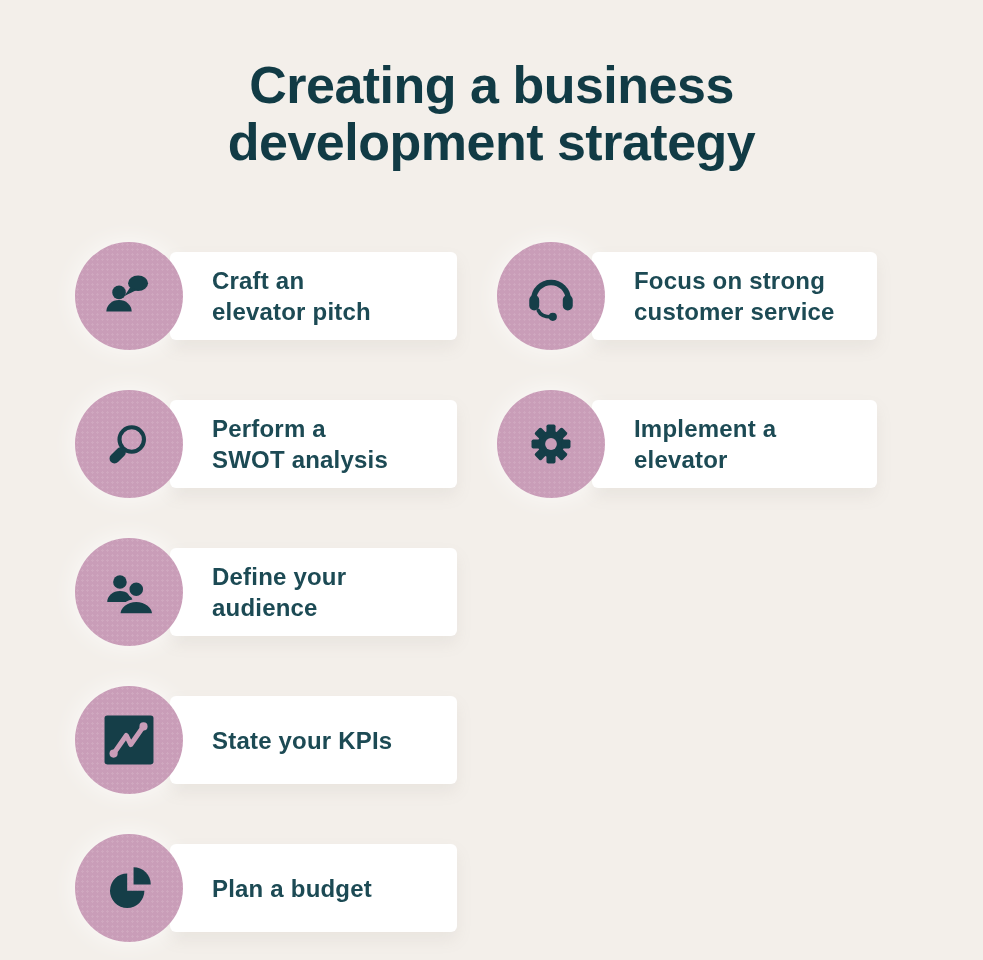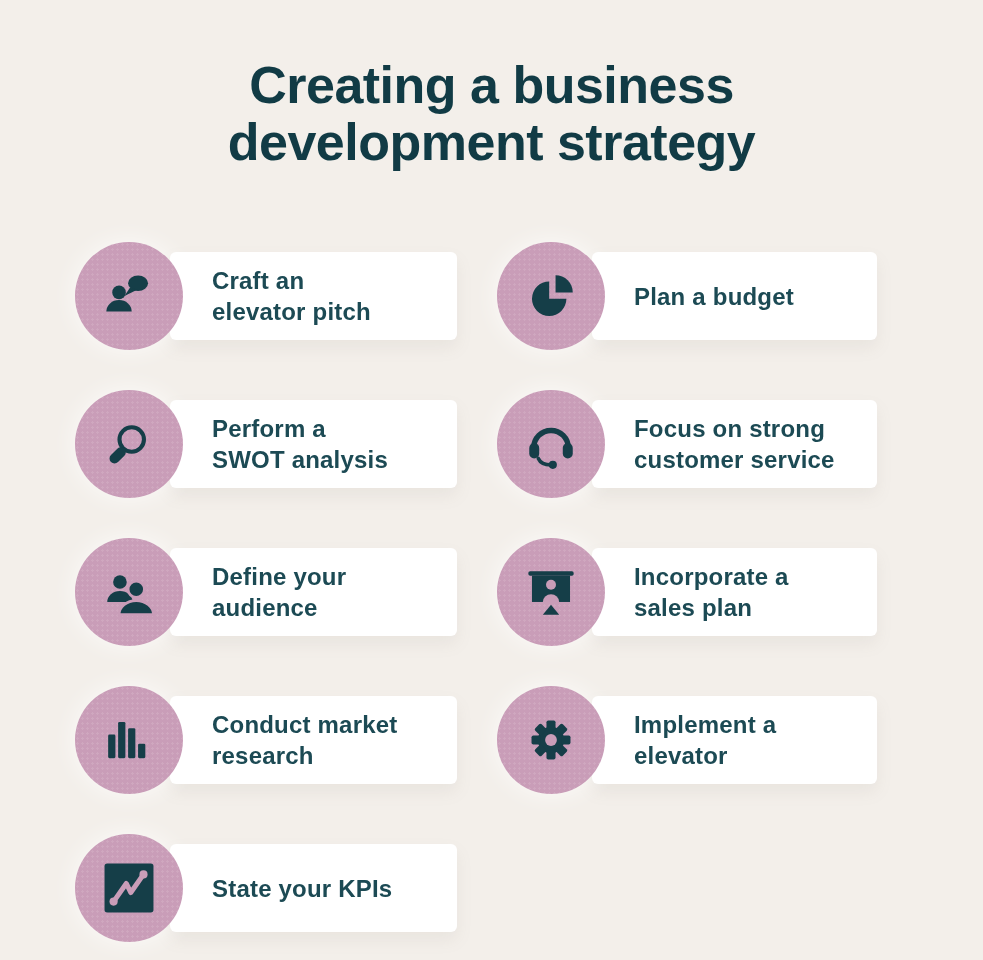--- a/index.html
+++ b/index.html
@@ -110,34 +110,20 @@
     <div class="circle">
       <svg width="58" height="58" viewBox="0 0 64 64">
         <circle class="ic" cx="22" cy="21" r="7.5"></circle>
         <path class="ic" d="M8 43 a14 12 0 0 1 28 0 z"></path>
         <circle class="ic" cx="40" cy="29" r="9" stroke="#c99db8" stroke-width="3"></circle>
         <path class="ic" d="M21 57 a19 15.5 0 0 1 38 0 z" stroke="#c99db8" stroke-width="3"></path>
       </svg>
     </div>
   </div>
 
-  <div class="item">
-    <div class="card">
-      <div class="label">Conduct market
-research</div>
-    </div>
-    <div class="circle">
-      <svg width="58" height="58" viewBox="0 0 64 64">
-        <rect class="ic" x="9" y="26" width="8" height="26" rx="1.5"></rect>
-        <rect class="ic" x="20" y="12" width="8" height="40" rx="1.5"></rect>
-        <rect class="ic" x="31" y="19" width="8" height="33" rx="1.5"></rect>
-        <rect class="ic" x="42" y="36" width="8" height="16" rx="1.5"></rect>
-      </svg>
-    </div>
-  </div>
 
   <div class="item">
     <div class="card">
       <div class="label">State your KPIs</div>
     </div>
     <div class="circle">
       <svg width="58" height="58" viewBox="0 0 64 64">
         <rect class="ic" x="5" y="5" width="54" height="54" rx="3"></rect>
         <polyline class="pink-stroke" points="15,47 29,27 34,37 48,17" stroke-width="5.5" stroke-linecap="round" stroke-linejoin="round"></polyline>
         <circle class="pink" cx="15" cy="47" r="4.5"></circle>
@@ -167,35 +153,20 @@
       <svg width="58" height="58" viewBox="0 0 64 64">
         <path class="ic-stroke" d="M13 36 a19 19 0 0 1 38 0" stroke-width="6"></path>
         <rect class="ic" x="8" y="31" width="11" height="17" rx="5.5"></rect>
         <rect class="ic" x="45" y="31" width="11" height="17" rx="5.5"></rect>
         <path class="ic-stroke" d="M18 48 q3 7 14 7" stroke-width="4" stroke-linecap="round"></path>
         <circle class="ic" cx="34" cy="55" r="4.5"></circle>
       </svg>
     </div>
   </div>
 
-  <div class="item">
-    <div class="card">
-      <div class="label">Incorporate a
-sales plan</div>
-    </div>
-    <div class="circle">
-      <svg width="58" height="58" viewBox="0 0 64 64">
-        <rect class="ic" x="7" y="9" width="50" height="5" rx="2"></rect>
-        <rect class="ic" x="11" y="14" width="42" height="29"></rect>
-        <circle class="pink" cx="32" cy="24" r="5.5"></circle>
-        <path class="pink" d="M23 43 a9 8.5 0 0 1 18 0 z"></path>
-        <polygon class="ic" points="32,46 23,57 41,57"></polygon>
-      </svg>
-    </div>
-  </div>
 
   <div class="item">
     <div class="card">
       <div class="label">Implement a
 elevator</div>
     </div>
     <div class="circle">
       <svg width="58" height="58" viewBox="0 0 64 64">
         <g transform="translate(32,32)">
           <circle class="ic" r="14.5"></circle>

